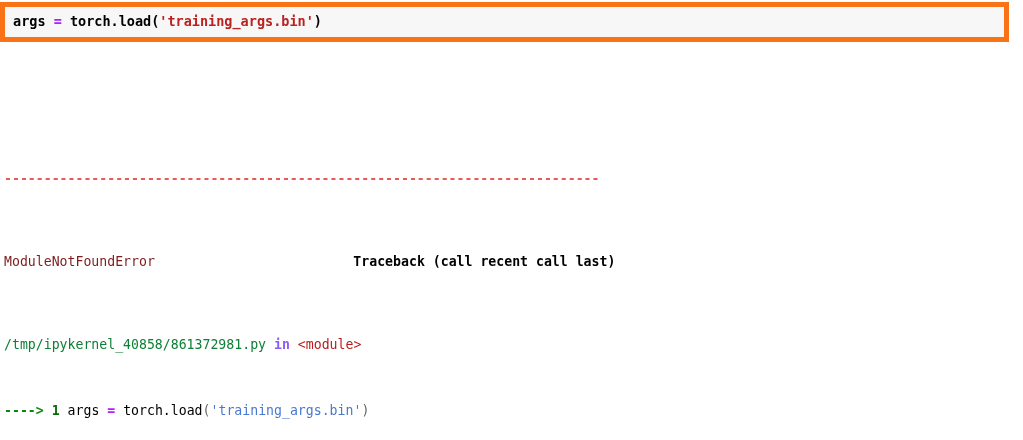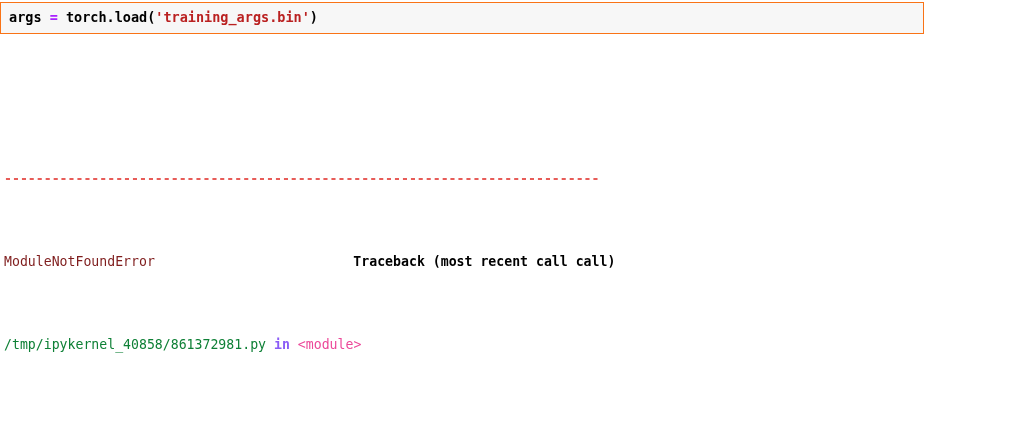--- a/index.html
+++ b/index.html
@@ -19,24 +19,24 @@
     width: 1023px;
     height: 440px;
     background: #ffffff;
   }
 
   
   .input-cell {
     position: absolute;
     left: 0px;
     top: 2px;
-    width: 924px;
+    width: 1009px;
     box-sizing: border-box;
     background: #f7f7f7;
-    border: 1px solid #f97316;
+    border: 5px solid #f97316;
     padding: 6px 8px 7px 8px;
   }
   .code-line {
     font-family: "DejaVu Sans Mono", "Liberation Mono", monospace;
     font-size: 13.5px;
     line-height: 17px;
     white-space: pre;
     color: #000000;
     font-weight: bold;
   }
@@ -63,21 +63,21 @@
     white-space: pre-wrap;
     min-height: 16.6px;
   }
   .tb-blank { height: 16.6px; }
 
   .sep           { color: #e75c58; font-weight: bold; letter-spacing: 0px; }
   .exc-name      { color: #7f1d1d; font-weight: normal; }
   .tb-bold       { color: #000000; font-weight: bold; }
   .path2         { color: #0e8036; }
   .in-kw         { color: #8b5cf6; font-weight: bold; }
-  .func          { color: #ec4899; }
+  .func          { color: #b91c1c; }
   .lineno        { color: #0a6b0a; font-weight: bold; }
   .arrow         { color: #0a8a0a; font-weight: bold; }
   .name          { color: #000000; }
   .punct         { color: #666666; }
   .op2           { color: #aa22ff; font-weight: bold; }
   .strblue       { color: #4878cf; }
 </style>
 </head>
 <body>
 
@@ -88,25 +88,26 @@
   </div>
 
   <div class="traceback">
 
     <div class="tb-blank"></div>
 
     
     <div class="tb-line"><span class="sep">---------------------------------------------------------------------------</span></div>
 
     
-    <div class="tb-line"><span class="exc-name">ModuleNotFoundError</span><span class="tb-bold">                         </span><span class="tb-bold">Traceback (most recent call call)</span></div>
+    <div class="tb-line"><span class="exc-name">ModuleNotFoundError</span><span class="tb-bold">                         </span><span class="tb-bold">Traceback (call recent call last)</span></div>
 
     
     <div class="tb-line"><span class="path2">/tmp/ipykernel_40858/861372981.py</span><span> </span><span class="in-kw">in</span><span> </span><span class="func">&lt;module&gt;</span></div>
 
+    <div class="tb-line"><span class="arrow">----&gt;</span><span> </span><span class="lineno">1</span><span> </span><span class="name">args </span><span class="op2">=</span><span class="name"> torch.load</span><span class="punct">(</span><span class="strblue">'training_args.bin'</span><span class="punct">)</span></div>
 
     
 
     
     
 
     
 
     
 

